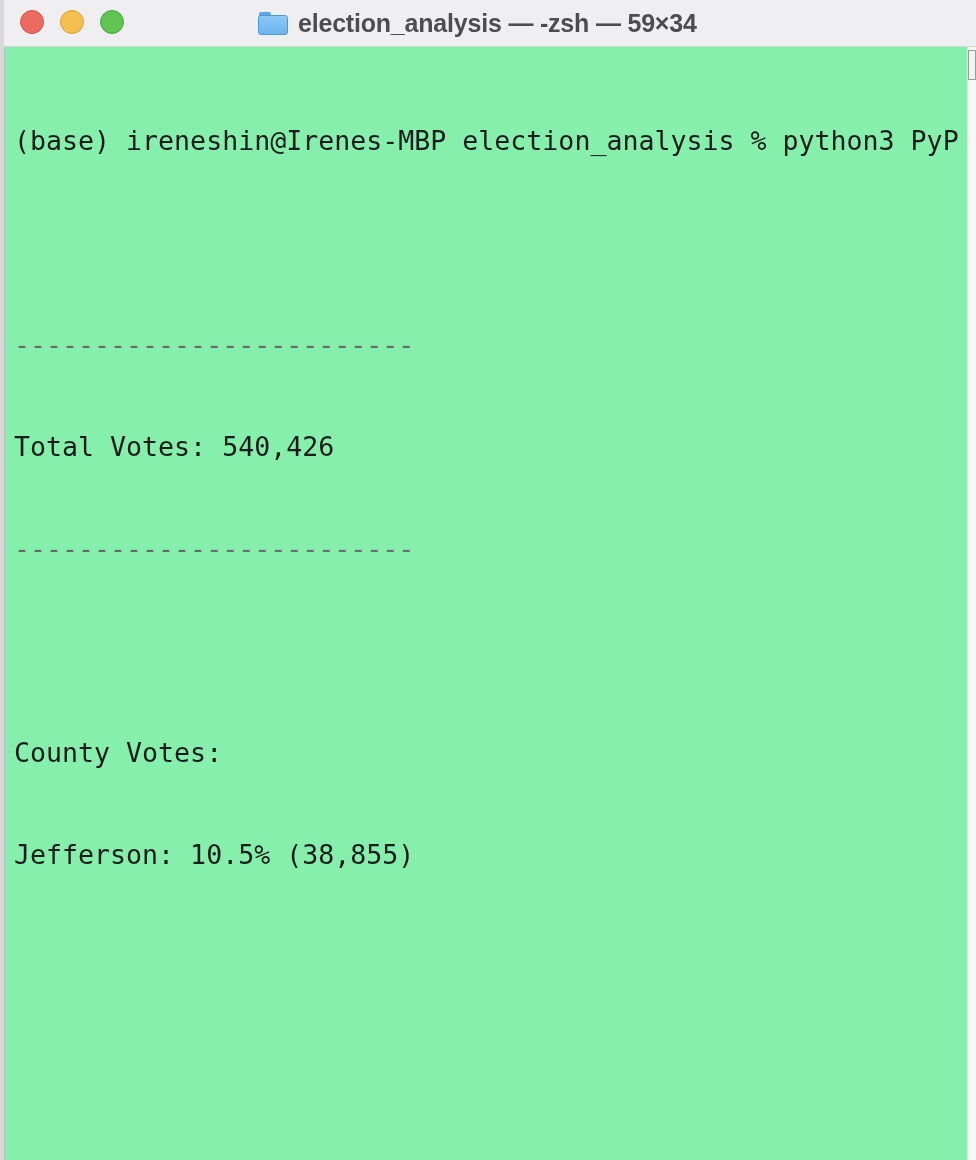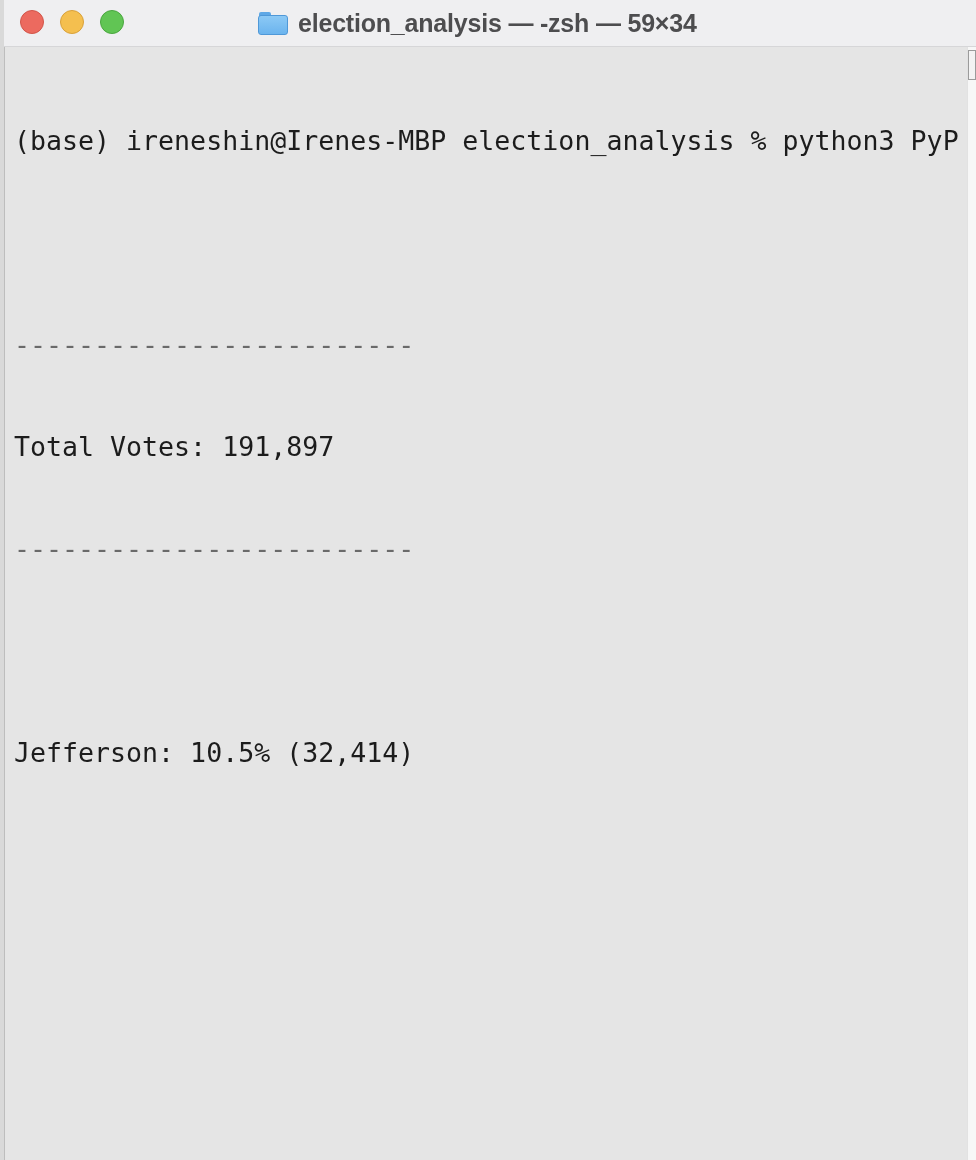--- a/index.html
+++ b/index.html
@@ -7,21 +7,21 @@
     padding: 0;
     width: 976px;
     height: 1160px;
     overflow: hidden;
     background: #ffffff;
   }
   .window {
     position: relative;
     width: 976px;
     height: 1160px;
-    background: #e5e5e5;
+    background: #86efac;
     overflow: hidden;
   }
   .left-edge {
     position: absolute;
     left: 0;
     top: 0;
     width: 4px;
     height: 1160px;
     background: #d9d9d9;
     border-right: 1px solid #bdbdbd;
@@ -144,24 +144,25 @@
         <div class="body"></div>
       </div>
       <span class="title-text">election_analysis — -zsh — 59×34</span>
     </div>
   </div>
 
   <div class="terminal">
     <div class="line">(base) ireneshin@Irenes-MBP election_analysis % python3 PyP</div>
     <div class="line"></div>
     <div class="line rule">-------------------------</div>
-    <div class="line">Total Votes: 191,897</div>
+    <div class="line">Total Votes: 540,426</div>
     <div class="line rule">-------------------------</div>
     <div class="line"></div>
-    <div class="line">Jefferson: 10.5% (32,414)</div>
+    <div class="line">County Votes:</div>
+    <div class="line">Jefferson: 10.5% (38,855)</div>
     <div class="line"></div>
     
     
     
     
     
     
     
     
     

